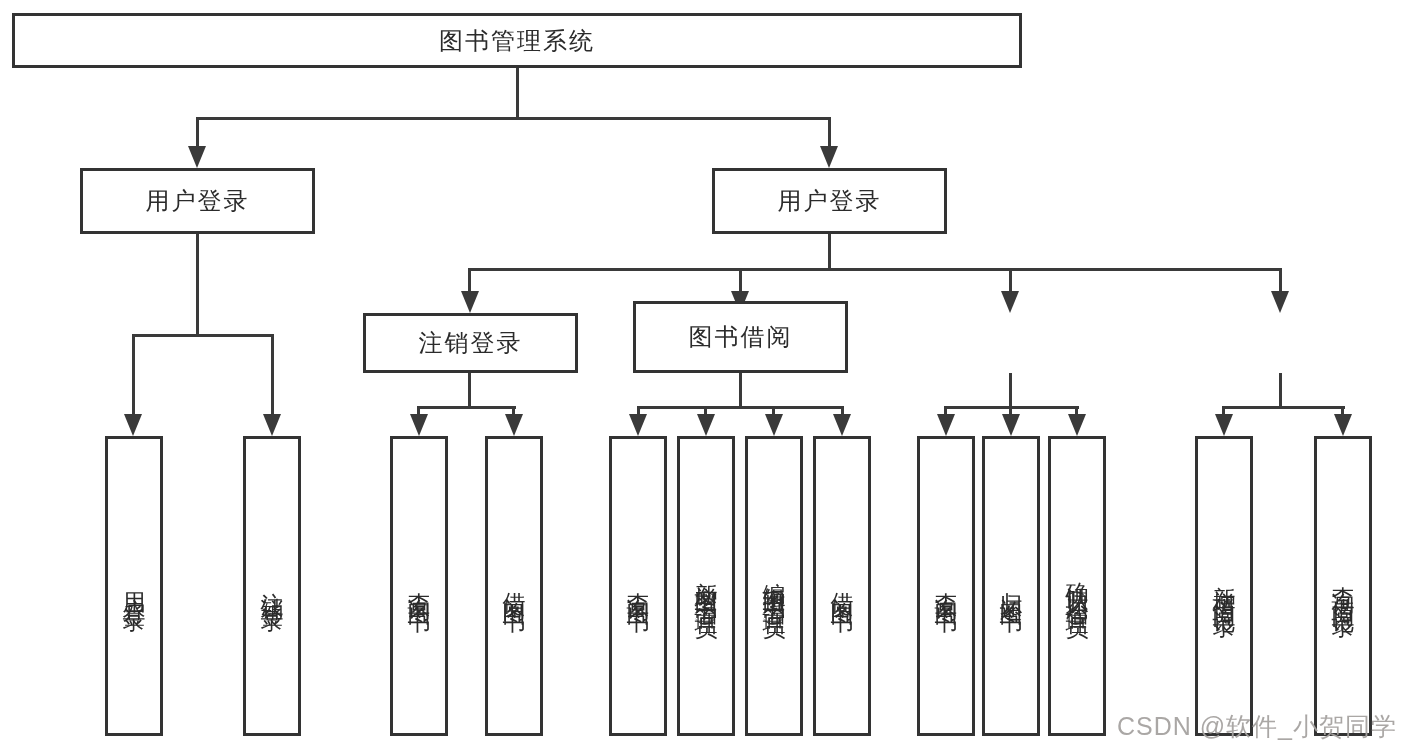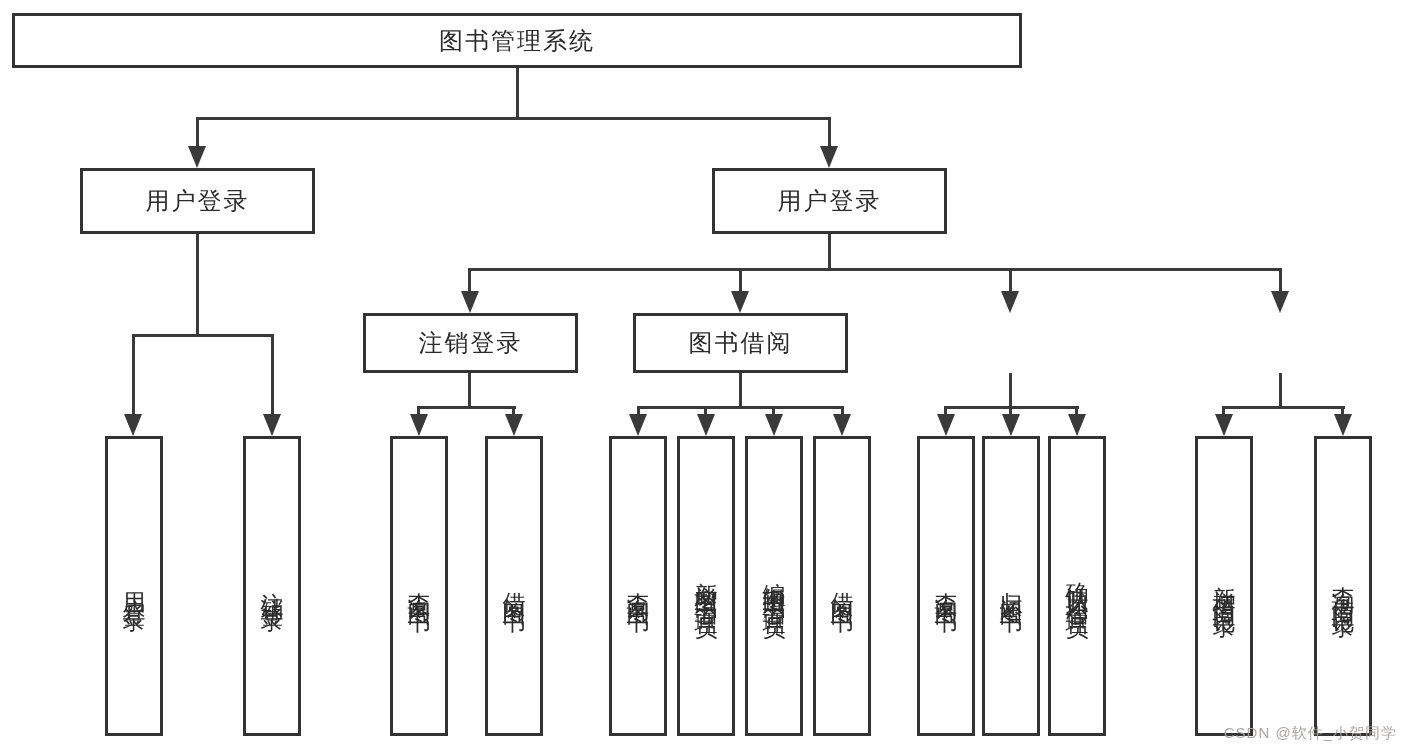--- a/index.html
+++ b/index.html
@@ -52,21 +52,21 @@
     line-height: 1;
     white-space: nowrap;
   }
   .node.v.long span {
     letter-spacing: 5px;
   }
   .watermark {
     position: absolute;
     right: 8px;
     bottom: 4px;
-    font-size: 15px;
+    font-size: 25px;
     color: rgba(165, 162, 160, 0.95);
     letter-spacing: 1px;
     white-space: nowrap;
   }
 </style>
 </head>
 <body>
 
 <div class="canvas">
 
@@ -136,21 +136,21 @@
   <div class="node h" style="left:80px;top:168px;width:235px;height:66px">
     <span>用户登录</span>
   </div>
   <div class="node h" style="left:712px;top:168px;width:235px;height:66px">
     <span>用户登录</span>
   </div>
 
   <div class="node h" style="left:363px;top:313px;width:215px;height:60px">
     <span>注销登录</span>
   </div>
-  <div class="node h" style="left:633px;top:313px;width:215px;height:60px">
+  <div class="node h" style="left:633px;top:301px;width:215px;height:72px">
     <span>图书借阅</span>
   </div>
 
   <div class="node v" style="left:105px;top:436px;width:58px;height:300px">
     <span>用户登录</span>
   </div>
   <div class="node v" style="left:243px;top:436px;width:58px;height:300px">
     <span>注销登录</span>
   </div>
 

